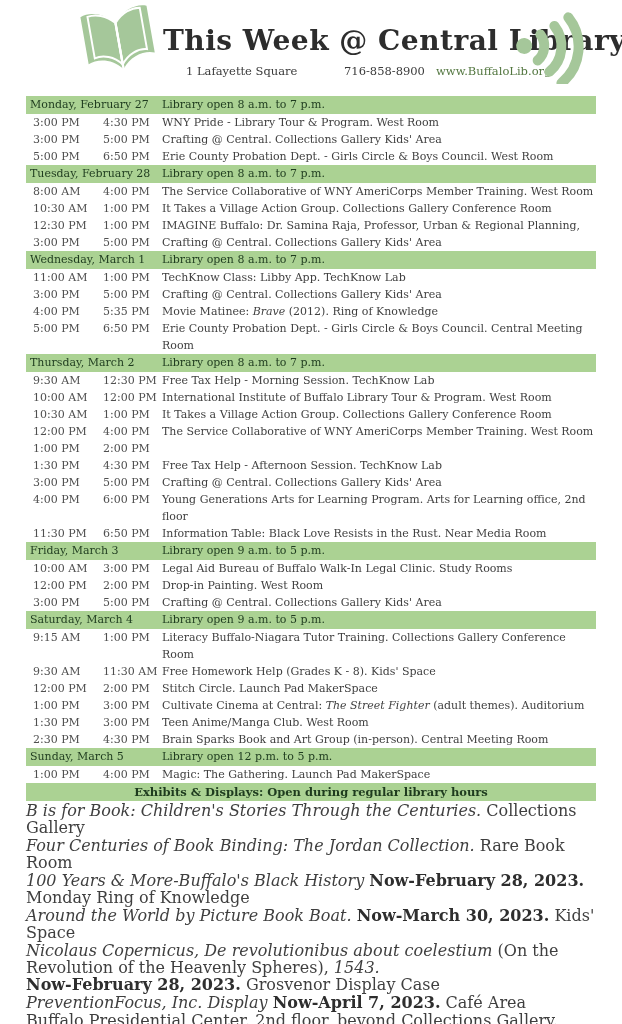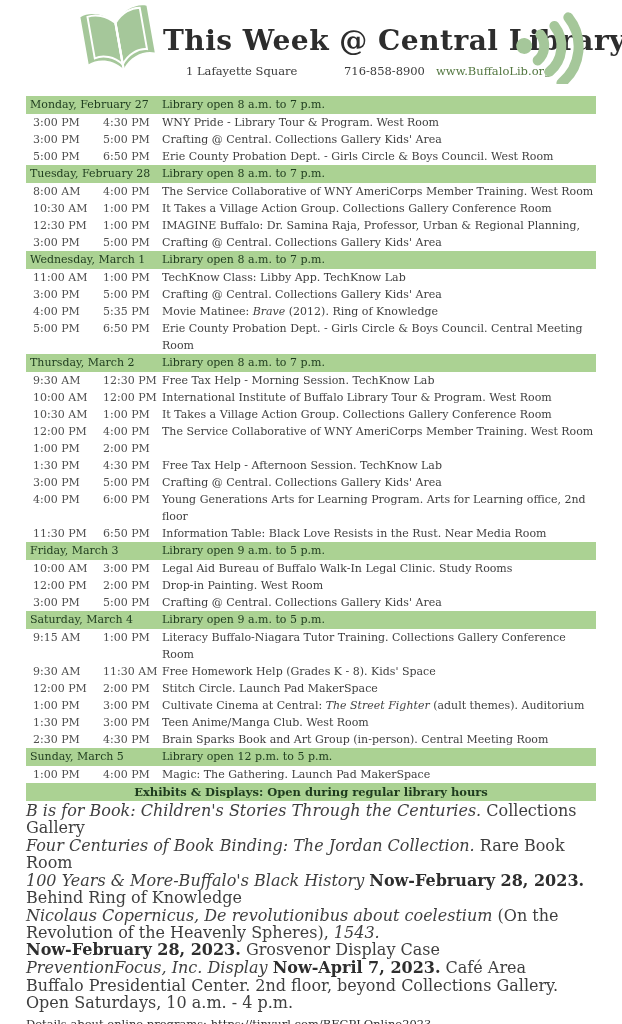--- a/index.html
+++ b/index.html
@@ -250,21 +250,22 @@
         <span class="t">1:00 PM</span>
         <span class="t">4:00 PM</span>
         <span class="d"><span>Magic: The Gathering. Launch Pad MakerSpace</span></span>
       </div>
     </div>
 
   <div class="exhibits-bar">Exhibits &amp; Displays: Open during regular library hours</div>
   <div id="exhibits">
       <div class="exhibit-line"><span class="it">B is for Book: Children's Stories Through the Centuries.</span><span> Collections Gallery</span></div>
       <div class="exhibit-line"><span class="it">Four Centuries of Book Binding: The Jordan Collection.</span><span> Rare Book Room</span></div>
-      <div class="exhibit-line"><span class="it">100 Years &amp; More-Buffalo's Black History</span><span> </span><span class="bd">Now-February 28, 2023.</span><span> Behind Ring of Knowledge</span></div>
+      <div class="exhibit-line"><span class="it">100 Years &amp; More-Buffalo's Black History</span><span> </span><span class="bd">Now-February 28, 2023.</span><span> Monday Ring of Knowledge</span></div>
+      <div class="exhibit-line"><span class="it">Around the World by Picture Book Boat.</span><span> </span><span class="bd">Now-March 30, 2023.</span><span> Kids' Space</span></div>
       <div class="exhibit-line"><span class="it">Nicolaus Copernicus, De revolutionibus about coelestium</span><span> (On the Revolution of the Heavenly Spheres), </span><span class="it">1543.</span><br><span class="bd">Now-February 28, 2023.</span><span> Grosvenor Display Case</span></div>
       <div class="exhibit-line"><span class="it">PreventionFocus, Inc. Display</span><span> </span><span class="bd">Now-April 7, 2023.</span><span> Café Area</span></div>
       <div class="exhibit-line"><span>Buffalo Presidential Center. 2nd floor, beyond Collections Gallery. Open Saturdays, 10 a.m. - 4 p.m.</span></div>
     </div>
 
   <div class="details-line">Details about online programs: https://tinyurl.com/BECPLOnline2023</div>
 
 </div>
 
 </body></html>

